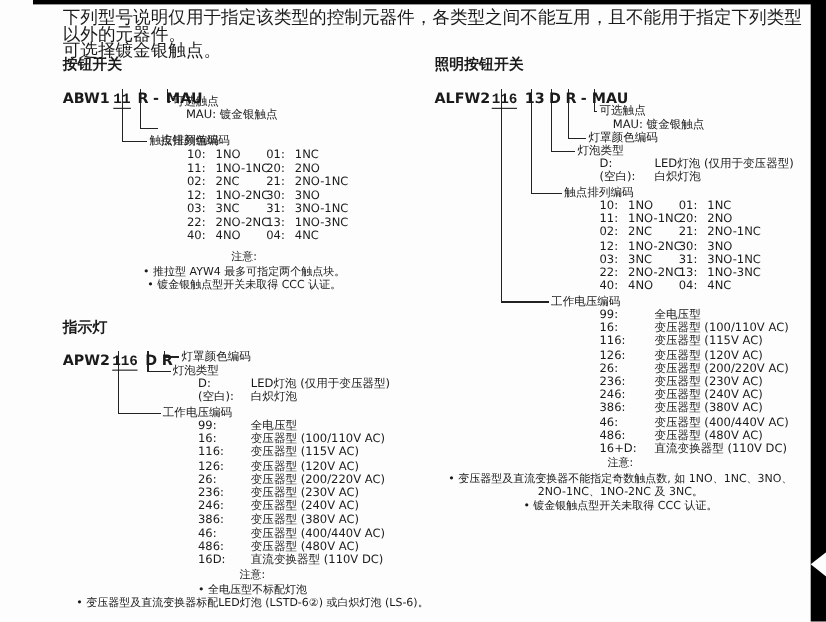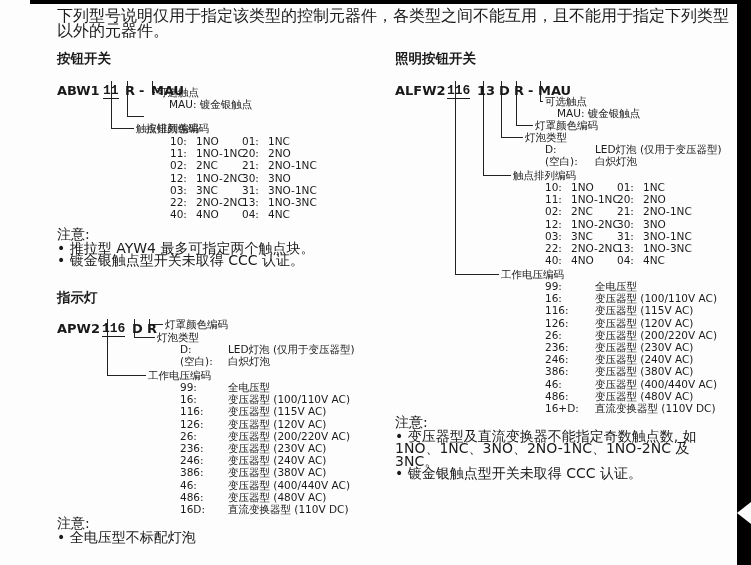--- a/index.html
+++ b/index.html
@@ -23,32 +23,33 @@
   .part span { position:absolute; top:0; white-space:nowrap;margin-top:16px; }
   .u { border-bottom:1.5px solid #1a1a1a;font-family:Liberation Mono, monospace; }
   .lbl { position:absolute; font-size:10.5px; line-height:12px; white-space:nowrap; }
   .tbl { position:absolute; font-size:10.5px; line-height:12.2px; white-space:nowrap; }
   .tbl .c { display:inline-block; }
   .ct .c1 { width:26px; } .ct .v1 { width:46px; } .ct .c2 { width:26px; }
   .vt .code { width:48px; }
   .sec3 .vt .code, .sec3 .bt .code { width:50px; }
   .connectors { position:absolute; left:0; top:0; pointer-events:none; }
   .connectors path { stroke:#222; fill:none; stroke-width:1; shape-rendering:crispEdges; }
-  .notes { position:absolute; font-size:14px; line-height:12.5px; }
+  .notes { position:absolute; font-size:10px; line-height:12.5px;text-align:center; }
   .note-title { margin-bottom:1px; }
 </style>
 </head>
 <body>
 
 <div class="topbar"></div>
 <div class="rightbar"></div>
 <div class="notch"></div>
 
 <div class="intro">
   <div>下列型号说明仅用于指定该类型的控制元器件，各类型之间不能互用，且不能用于指定下列类型以外的元器件。</div>
+  <div>可选择镀金银触点。</div>
 </div>
 
 <section class="sec sec1" style="left:57px;top:50px;width:332px;height:232px">
   <svg class="connectors" width="180" height="95">
     <path d="M95.5,31 V42.5 H98"></path>
     <path d="M70.5,31 V66.5 H87"></path>
     <path d="M54.5,31 V78.5 H77"></path>
   </svg>
   <h2 class="sec-title">按钮开关</h2>
   <div class="part">
@@ -132,20 +133,21 @@
 
       <div class="row"><span class="c code">486:</span><span class="c desc">变压器型 (480V AC)</span></div>
 
       <div class="row"><span class="c code">16D:</span><span class="c desc">直流变换器型 (110V DC)</span></div>
     </div>
   <div class="notes" style="left:0;top:228px;width:345px">
     <div class="note-title">注意:</div>
     <div>
 
     <div class="note-item">• 全电压型不标配灯泡</div>
+        <div class="note-item">• 变压器型及直流变换器标配LED灯泡 (LSTD-6②) 或白炽灯泡 (LS-6)。</div>
       </div>
   </div>
 </section>
 
 <section class="sec sec3" style="left:395px;top:50px;width:340px;height:470px">
   <svg class="connectors" width="180" height="235">
     <path d="M145.5,31 V51.5 H148"></path>
     <path d="M121.5,31 V75.5 H138"></path>
     <path d="M106.5,31 V87.5 H128"></path>
     <path d="M88.5,31 V125.5 H116"></path>

